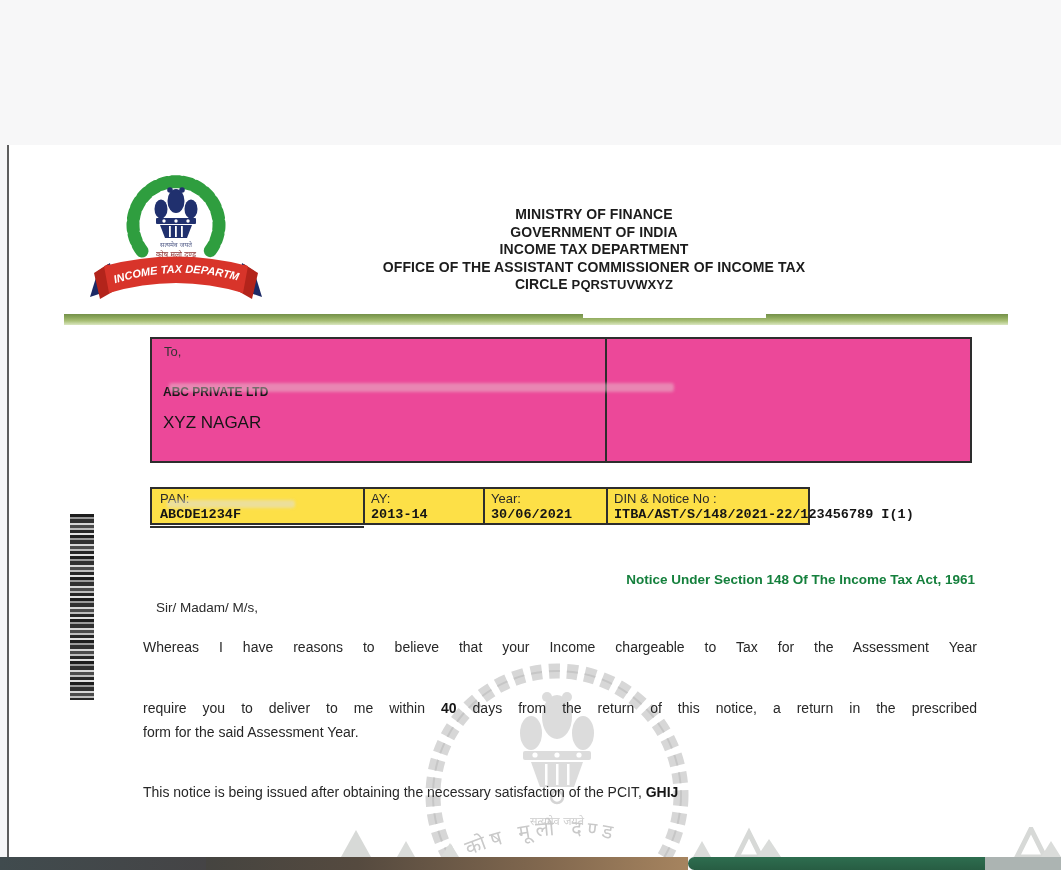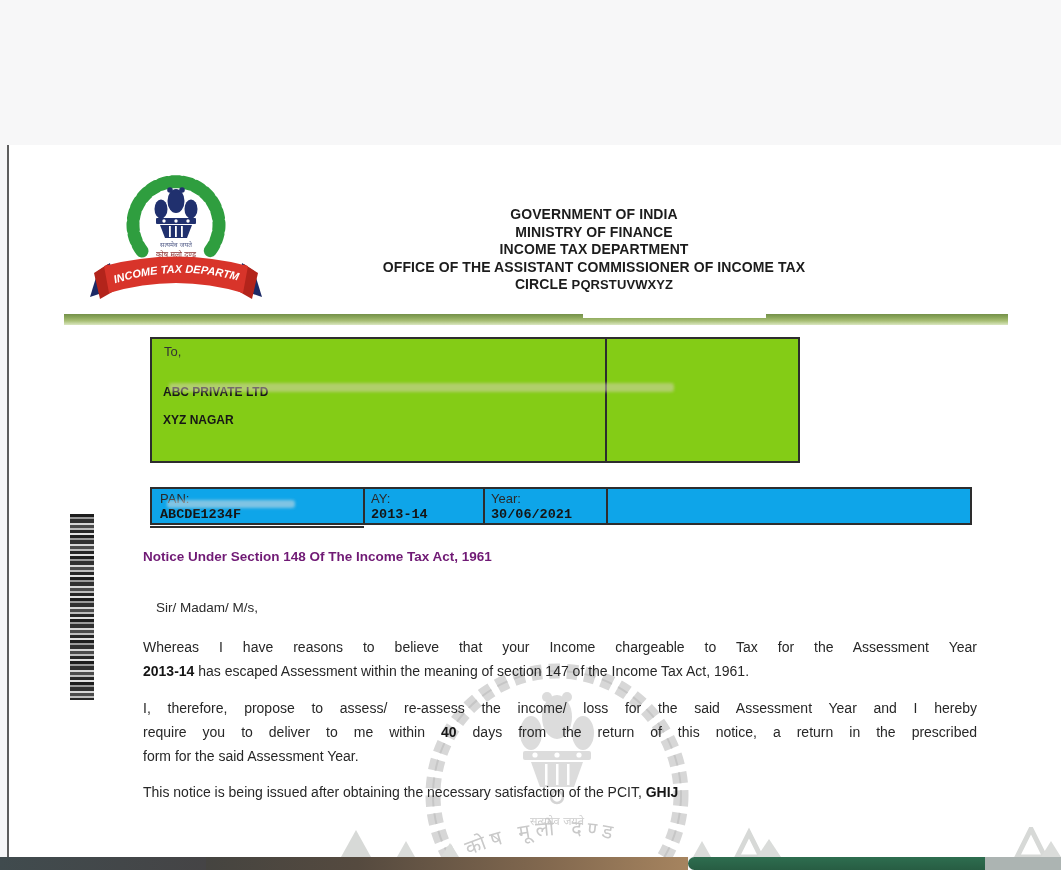--- a/index.html
+++ b/index.html
@@ -26,32 +26,32 @@
   .circle-line .val{font-size:13px;}
 
   .green-bar{
     position:absolute; left:55px; top:169px; width:944px; height:11px;
     background:linear-gradient(180deg,#74904a 0%,#8aa65a 30%,#a8bf75 62%,#dbe7c1 100%);
   }
   .green-bar-notch{position:absolute; left:574px; top:169px; width:183px; height:4px; background:#ffffff;}
 
   
   .addr-box{
-    position:absolute; left:141px; top:192px; width:650px; height:126px;
-    border:2px solid #2d2d2d; box-sizing:border-box; background:#84cc16;
+    position:absolute; left:141px; top:192px; width:822px; height:126px;
+    border:2px solid #2d2d2d; box-sizing:border-box; background:#ec4899;
   }
   .addr-divider{position:absolute; left:453px; top:0; bottom:0; width:2px; background:#2d2d2d;}
   .addr-to{position:absolute; left:12px; top:5px; font-size:13px; color:#333;}
   .addr-name{position:absolute; left:11px; top:46px; font-size:12px; font-weight:bold; color:#161616;}
-  .addr-line2{position:absolute; left:11px; top:74px; font-size:12px; font-weight:bold; color:#161616;}
+  .addr-line2{position:absolute; left:11px; top:74px; font-size:17px; font-weight:normal; color:#161616;}
 
   
   .det-box{
-    position:absolute; left:141px; top:342px; width:822px; height:38px;
-    border:2px solid #2d2d2d; box-sizing:border-box; background:#0ea5e9;
+    position:absolute; left:141px; top:342px; width:660px; height:38px;
+    border:2px solid #2d2d2d; box-sizing:border-box; background:#fde047;
   }
   .det-div{position:absolute; top:0; bottom:0; width:2px; background:#2d2d2d;}
   .det-cell{position:absolute; top:0; bottom:0;}
   .det-label{position:absolute; left:8px; top:2px; font-size:13px; color:#2a2a2a; white-space:nowrap;}
   .det-value{position:absolute; left:8px; top:18px; font-size:13.5px; font-weight:bold; color:#151515; white-space:nowrap;font-family:Liberation Mono, monospace;}
   .det-underline{position:absolute; left:141px; top:381px; width:214px; height:2px; background:#2f2f2f;}
 
   .barcode{
     position:absolute; left:61px; top:369px; width:24px; height:186px;
     background:repeating-linear-gradient(180deg,
@@ -60,22 +60,22 @@
       #303030 5px,#303030 9px,
       #d6d6d6 9px,#d6d6d6 11px,
       #4b4b4b 11px,#4b4b4b 14px,
       #bdbdbd 14px,#bdbdbd 16px,
       #262626 16px,#262626 19px,
       #e0e0e0 19px,#e0e0e0 21px);
     filter:blur(0.3px);
   }
 
   .subject{
-    position:absolute; left:134px; top:404px; width:832px;
-    text-align:left; font-size:13.5px; font-weight:bold; color:#701a75;
+    position:absolute; left:134px; top:427px; width:832px;
+    text-align:right; font-size:13.5px; font-weight:bold; color:#15803d;
   }
   .greeting{position:absolute; left:147px; top:455px; font-size:13.5px; color:#2a2a2a;text-align:center;}
 
   .para{position:absolute; left:134px; width:834px; font-size:14px; color:#272727;}
   .bodyline{height:24px; line-height:24px; overflow:hidden;}
   .jline{text-align:justify;}
   .jline::after{content:""; display:inline-block; width:100%;}
   .para b{font-weight:bold; color:#161616;}
   #para1{top:490px;} #para2{top:551px;} #para3{top:635px;}
 
@@ -169,22 +169,22 @@
         <path d="M170 106 L156 97 L150 124 L164 132 Z" fill="#b3241b"></path>
         <path d="M16 99 Q88 80 160 99 L155 126 Q88 106 21 126 Z" fill="#d8342a"></path>
         <path id="banner-text-path" d="M25 117 Q88 96 151 114" fill="none"></path>
         <text font-size="11" font-weight="bold" font-style="italic" fill="#ffffff" letter-spacing="0">
           <textPath href="#banner-text-path" startOffset="2">INCOME TAX DEPARTMENT</textPath>
         </text>
       </g>
     </svg>
 
     <div class="head-text">
+      <div>MINISTRY OF FINANCE</div>
       <div>GOVERNMENT OF INDIA</div>
-      <div>MINISTRY OF FINANCE</div>
       <div>INCOME TAX DEPARTMENT</div>
       <div>OFFICE OF THE ASSISTANT COMMISSIONER OF INCOME TAX</div>
       <div class="circle-line">
         <span>CIRCLE</span>
         <span class="val">PQRSTUVWXYZ</span>
       </div>
     </div>
 
     <div class="green-bar"></div>
     <div class="green-bar-notch"></div>
@@ -206,35 +206,37 @@
         <div class="det-value">ABCDE1234F</div>
       </div>
       <div class="det-cell" style="left:211px; width:120px">
         <div class="det-label">AY:</div>
         <div class="det-value">2013-14</div>
       </div>
       <div class="det-cell" style="left:331px; width:123px">
         <div class="det-label">Year:</div>
         <div class="det-value">30/06/2021</div>
       </div>
+      <div class="det-cell" style="left:454px; width:368px">
+        <div class="det-label">DIN &amp; Notice No :</div>
+        <div class="det-value">ITBA/AST/S/148/2021-22/123456789 I(1)</div>
+      </div>
     </div>
     <div class="det-underline"></div>
     <div class="smudge s2"></div>
 
     <div class="barcode"></div>
 
     <div class="subject">Notice Under Section 148 Of The Income Tax Act, 1961</div>
     <div class="greeting">Sir/ Madam/ M/s,</div>
 
     <div class="para" id="para1">
       <div class="bodyline jline"><span>Whereas I have reasons to believe that your Income chargeable to Tax for the Assessment Year</span></div>
-      <div class="bodyline"><b>2013-14</b><span> has escaped Assessment within the meaning of section 147 of the Income Tax Act, 1961.</span></div>
     </div>
     <div class="para" id="para2">
-      <div class="bodyline jline"><span>I, therefore, propose to assess/ re-assess the income/ loss for the said Assessment Year and I hereby</span></div>
       <div class="bodyline jline"><span>require you to deliver to me within </span><b>40</b><span> days from the return of this notice, a return in the prescribed</span></div>
       <div class="bodyline"><span>form for the said Assessment Year.</span></div>
     </div>
     <div class="para" id="para3">
       <div class="bodyline"><span>This notice is being issued after obtaining the necessary satisfaction of the PCIT, </span><b>GHIJ</b></div>
     </div>
 
   </div>
 
   <div class="strip">

